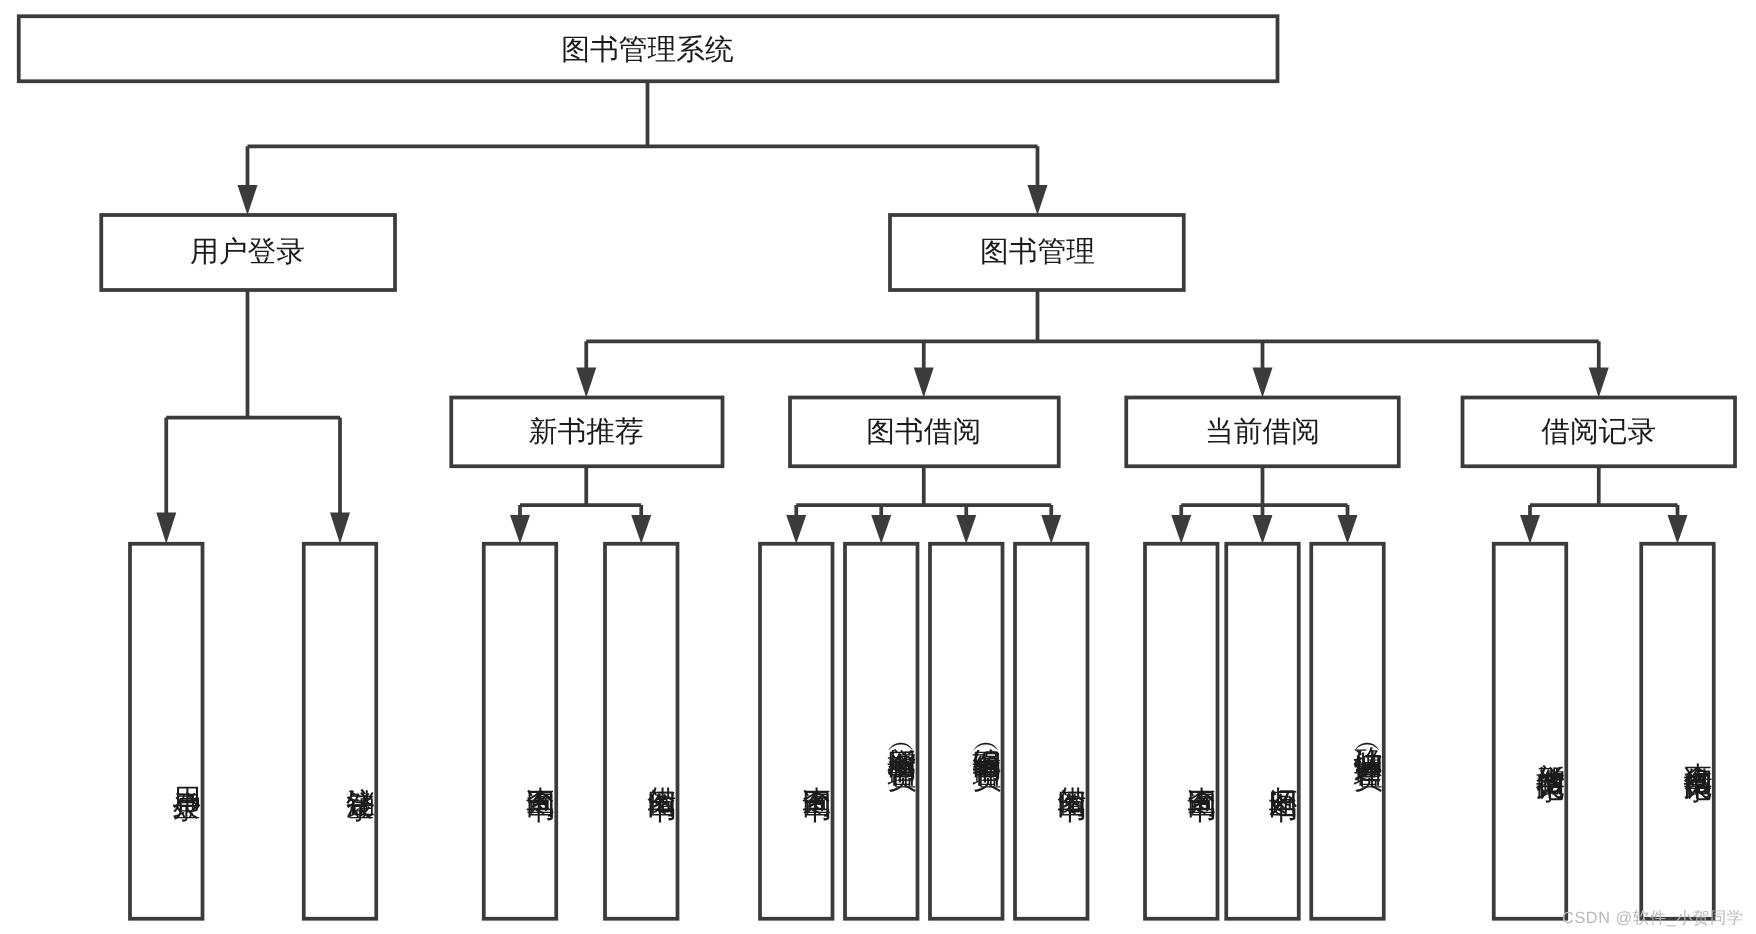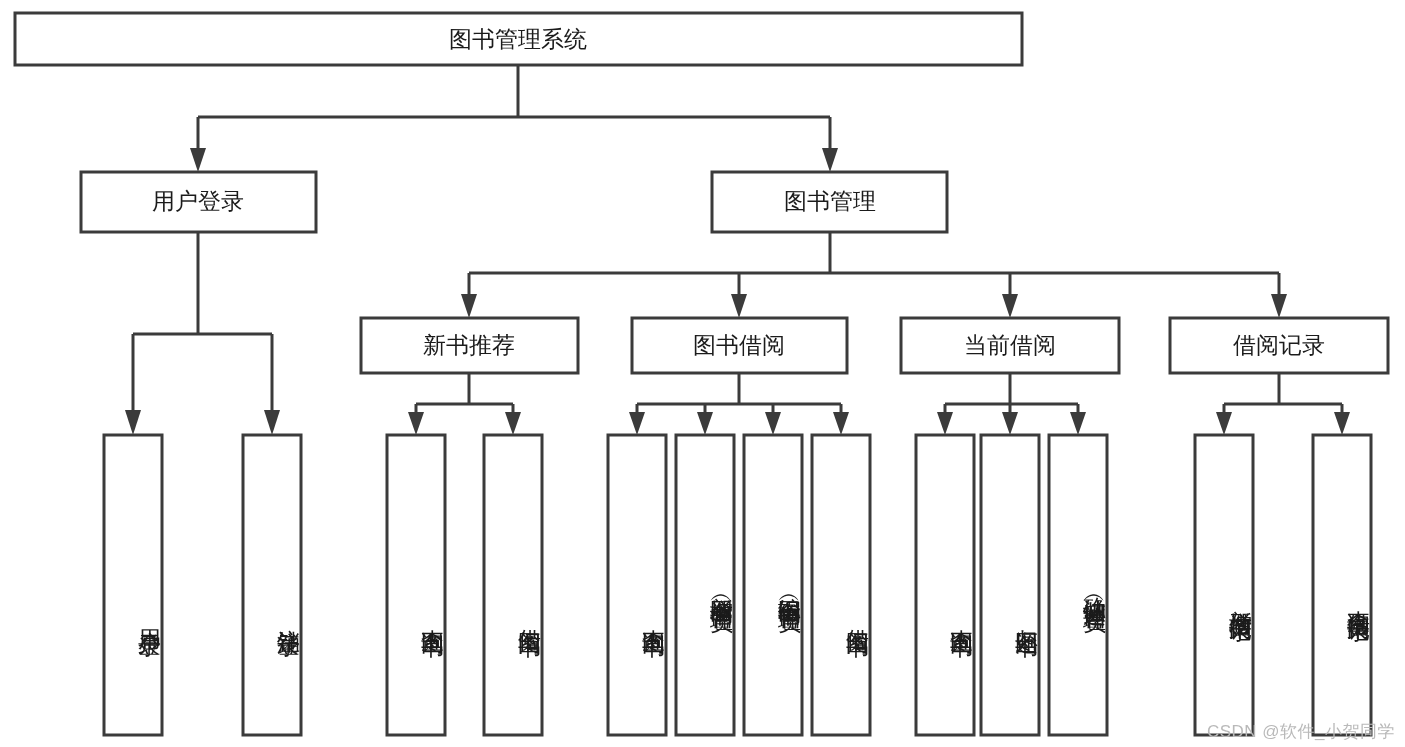--- a/index.html
+++ b/index.html
@@ -41,21 +41,21 @@
     line-height:1.08;
     color:#1b1b1b;
     letter-spacing:2px;
     white-space:nowrap;
     pointer-events:none;
   }
   .watermark{
     position:absolute;
     right:10px;
     bottom:4px;
-    font-size:17px;
+    font-size:13px;
     color:#b9b9b9;
     font-family:"Liberation Sans","DejaVu Sans",sans-serif;
     letter-spacing:0.5px;
     white-space:nowrap;
   }
 </style>
 </head>
 <body>
 
 <svg id="diagram" viewBox="0 0 1405 747" xmlns="http://www.w3.org/2000/svg">

